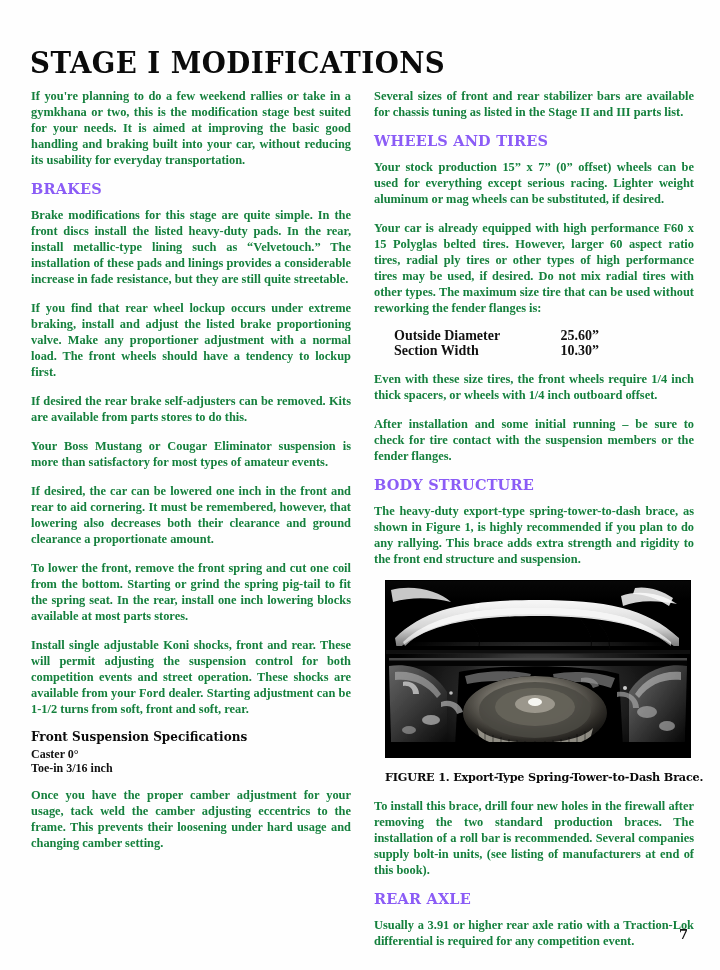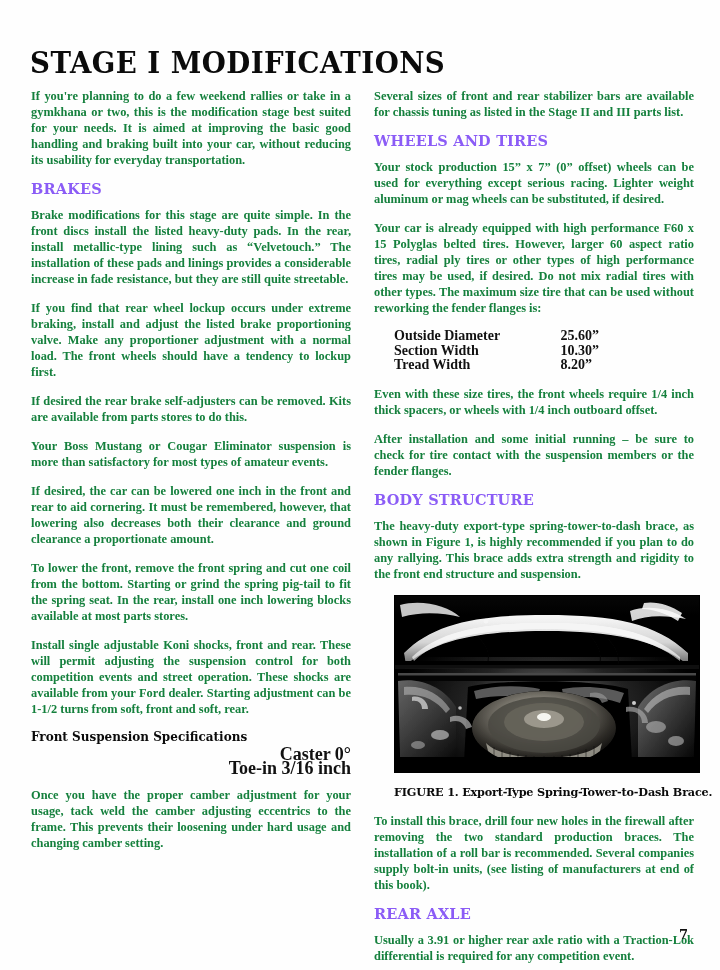--- a/index.html
+++ b/index.html
@@ -77,41 +77,41 @@
     font-family: "DejaVu Serif", "Liberation Serif", serif;
     font-size: 12px;
     line-height: 14px;
     font-weight: 700;
     color: #0b0b0b;
   }
 
   
   .spec-centered {
     margin: 0 0 12px 0;
-    text-align: right;
-    font-size: 18px;
+    text-align: left;
+    font-size: 12px;
     line-height: 14.2px;
     font-weight: 600;
   }
   .spec-centered div { white-space: nowrap; }
 
   
   table.spec-table {
     margin: 9px 0 13px 20px;
     border-collapse: collapse;
     width: 255px;
     font-size: 14px;
     line-height: 14.6px;
     font-weight: 600;
   }
   table.spec-table td { padding: 0; white-space: nowrap; }
   table.spec-table td.val { text-align: left; padding-right: 18px; }
 
   
-  .figure { margin: 4px 0 0 16px; }
+  .figure { margin: 4px 0 0 7px; }
   .photo {
     position: relative;
     width: 306px;
     height: 178px;
     margin-left: 4px;
     overflow: hidden;
     background: #0a0a0a;
     filter: contrast(118%) brightness(96%);
   }
   .photo svg { display: block; width: 100%; height: 100%; }
@@ -184,24 +184,20 @@
 
     <table class="spec-table">
       <tbody>
         <tr>
           <td class="lab">Outside Diameter</td>
           <td class="val">25.60”</td>
         </tr>
         <tr>
           <td class="lab">Section Width</td>
           <td class="val">10.30”</td>
-        </tr>
-        <tr>
-          <td class="lab">Tread Width</td>
-          <td class="val">8.20”</td>
         </tr>
       </tbody>
     </table>
 
     <p class="body">Even with these size tires, the front wheels require 1/4 inch thick spacers, or wheels with 1/4 inch outboard offset.</p>
     <p class="body">After installation and some initial running – be sure to check for tire contact with the suspension members or the fender flanges.</p>
 
     <h2 class="section">BODY STRUCTURE</h2>
 
     <p class="body">The heavy-duty export-type spring-tower-to-dash brace, as shown in Figure 1, is highly recommended if you plan to do any rallying. This brace adds extra strength and rigidity to the front end structure and suspension.</p>

